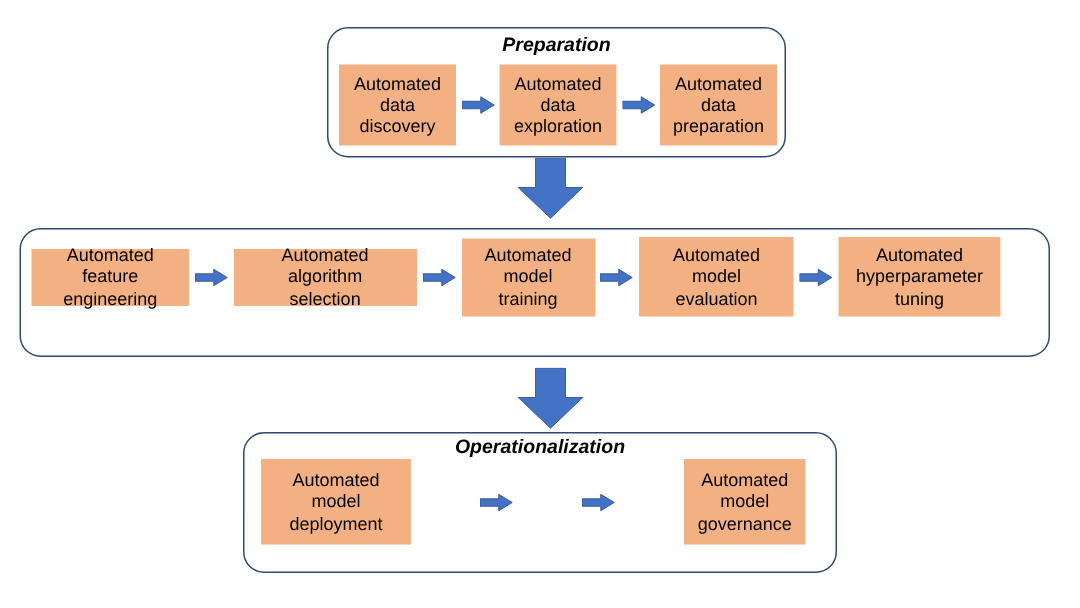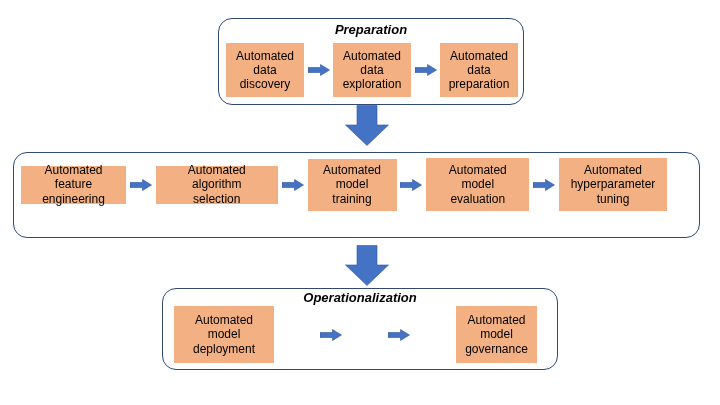--- a/index.html
+++ b/index.html
@@ -22,21 +22,21 @@
   }
   .section {
     position: absolute;
     border: 1.5px solid var(--container-border);
     border-radius: 14px;
     background: var(--bg);
     box-sizing: border-box;
   }
   #sec-prep  { left: 218px; top: 18px;  width: 306px; height: 87px; }
   #sec-model { left: 13px;  top: 152px; width: 687px; height: 86px; }
-  #sec-op    { left: 162px; top: 288px; width: 396px; height: 82px; }
+  #sec-op    { left: 162px; top: 288px; width: 396px; height: 94px; }
   .section-title {
     text-align: center;
     font-weight: bold;
     font-style: italic;
     font-size: 13px;
     line-height: 15px;
     padding-top: 3px;
   }
   #sec-op .section-title { padding-top: 2px; line-height: 14px; }
   .row {

